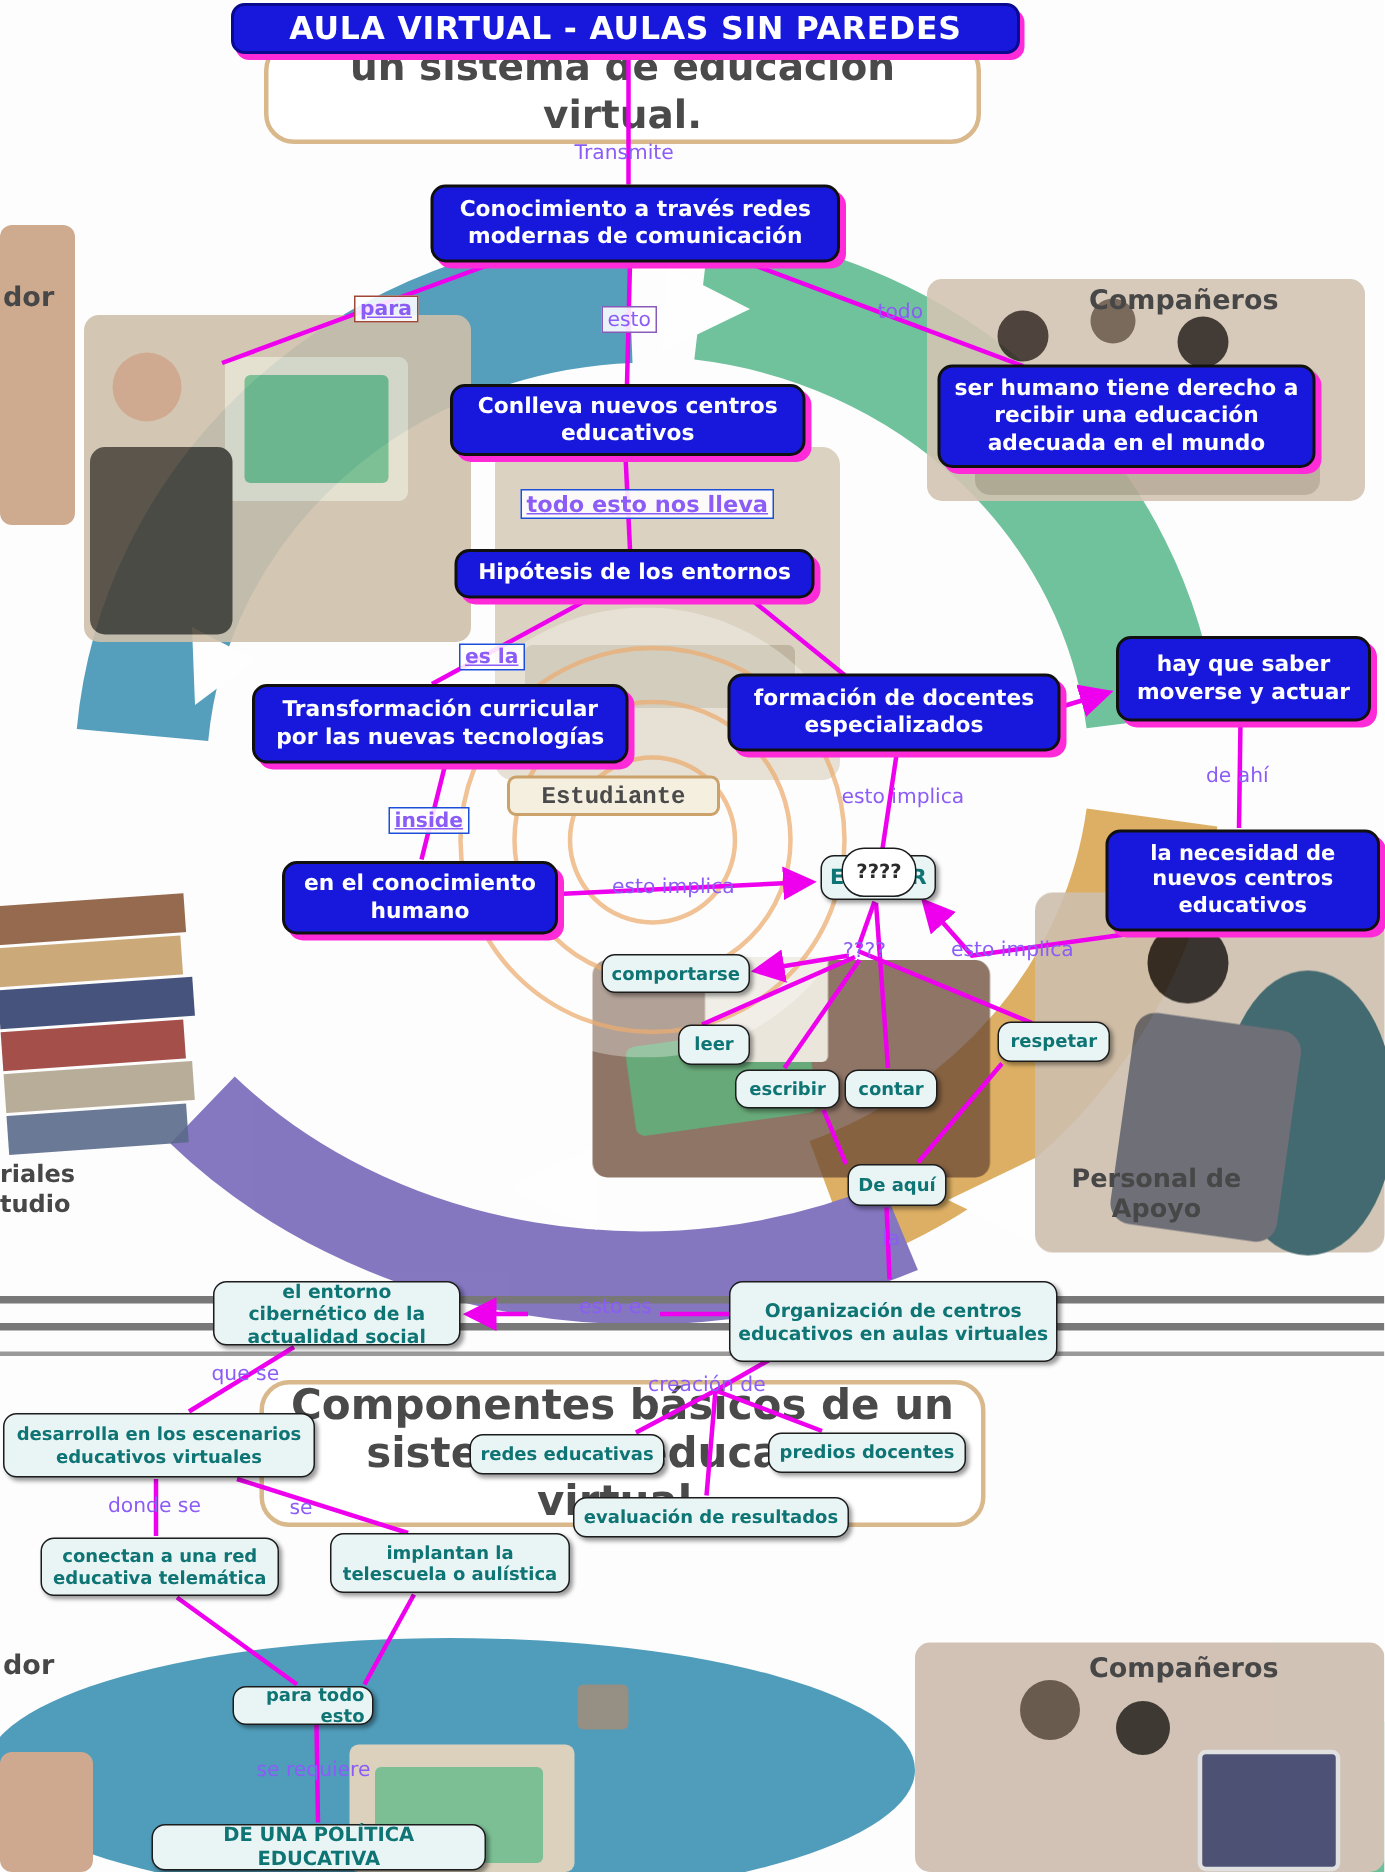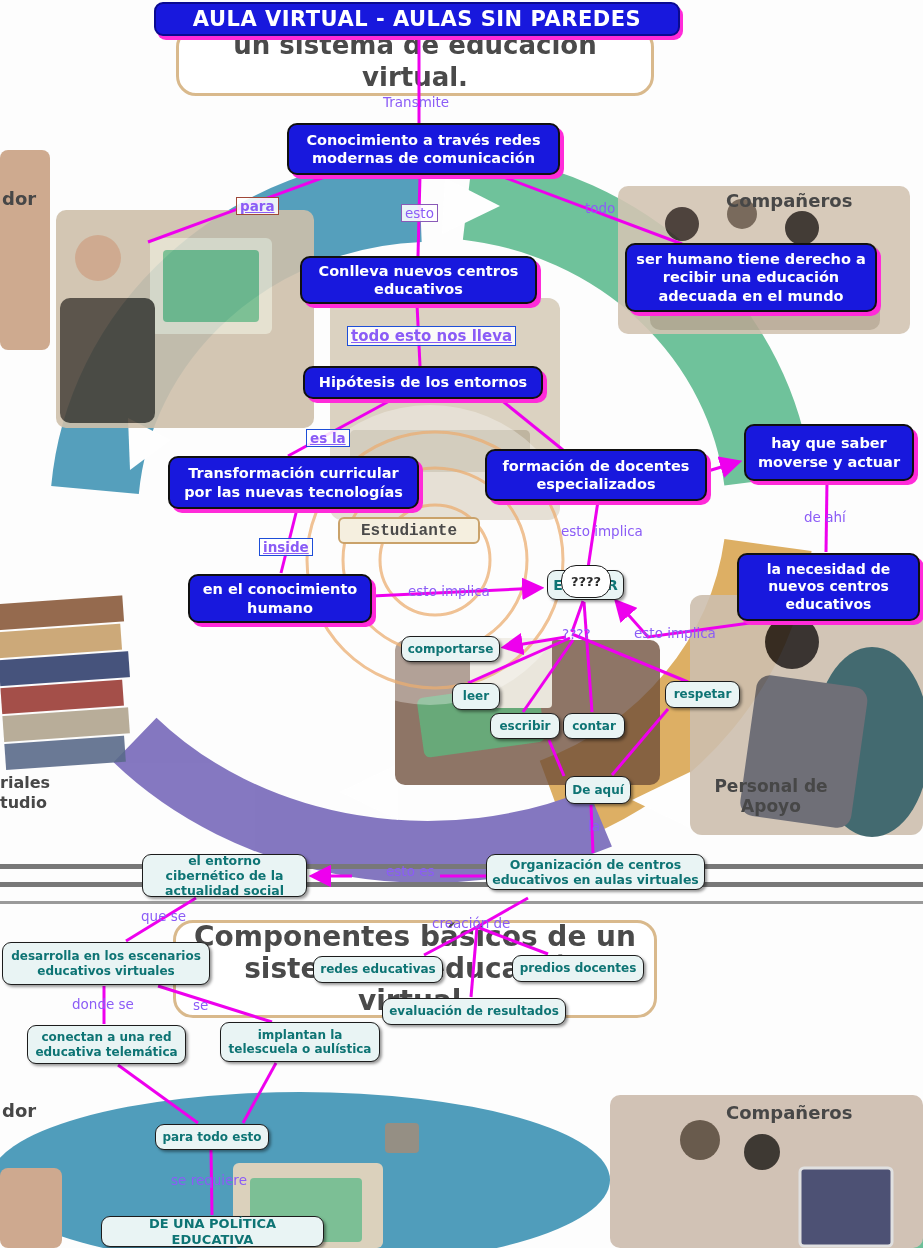--- a/index.html
+++ b/index.html
@@ -179,29 +179,29 @@
   <div class="abs nl" style="left:547px;top:570px;width:77px;height:30px;font-size:14px;">
     <span>EDUCAR</span>
     <span class="qbubble">????</span>
   </div>
   <div class="abs nl" style="left:401px;top:636px;width:99px;height:26px;">comportarse</div>
   <div class="abs nl" style="left:452px;top:683px;width:48px;height:27px;">leer</div>
   <div class="abs nl" style="left:490px;top:713px;width:70px;height:26px;">escribir</div>
   <div class="abs nl" style="left:563px;top:713px;width:62px;height:26px;">contar</div>
   <div class="abs nl" style="left:665px;top:681px;width:75px;height:27px;">respetar</div>
   <div class="abs nl" style="left:565px;top:776px;width:66px;height:28px;">De aquí</div>
-  <div class="abs nl nl-big" style="left:486px;top:854px;width:219px;height:36px;">Organización de centros educativos en aulas virtuales</div>
+  <div class="abs nl nl-big" style="left:486px;top:854px;width:219px;height:54px;">Organización de centros educativos en aulas virtuales</div>
   <div class="abs nl nl-big" style="left:142px;top:854px;width:165px;height:43px;">el entorno cibernético de la actualidad social</div>
   <div class="abs nl" style="left:2px;top:942px;width:208px;height:43px;">desarrolla en los escenarios educativos virtuales</div>
   <div class="abs nl" style="left:313px;top:956px;width:130px;height:27px;">redes educativas</div>
   <div class="abs nl" style="left:512px;top:955px;width:132px;height:27px;">predios docentes</div>
   <div class="abs nl" style="left:382px;top:998px;width:184px;height:27px;">evaluación de resultados</div>
   <div class="abs nl" style="left:27px;top:1025px;width:159px;height:39px;">conectan a una red educativa telemática</div>
   <div class="abs nl" style="left:220px;top:1022px;width:160px;height:40px;">implantan la telescuela o aulística</div>
-  <div class="abs nl" style="left:155px;top:1124px;width:114px;height:26px;">para todo esto</div>
+  <div class="abs nl" style="left:155px;top:1124px;width:94px;height:26px;text-align:right;">para todo esto</div>
   <div class="abs nl" style="left:101px;top:1216px;width:223px;height:31px;font-size:13px;">DE UNA POLÍTICA EDUCATIVA</div>
 
   <div class="abs lb" style="left:383px;top:94px;">Transmite</div>
   <div class="abs lb bold boxed underline" style="left:236px;top:197px;border-color:#a04838;">para</div>
   <div class="abs lb boxed" style="left:401px;top:204px;border-color:#8a5ab8;">esto</div>
   <div class="abs lb" style="left:585px;top:200px;">todo</div>
   <div class="abs lb bold boxed underline" style="left:347px;top:326px;font-size:15px;">todo esto nos lleva</div>
   <div class="abs lb bold boxed underline" style="left:306px;top:429px;">es la</div>
   <div class="abs lb bold boxed underline" style="left:259px;top:538px;">inside</div>
   <div class="abs lb" style="left:561px;top:523px;">esto implica</div>

